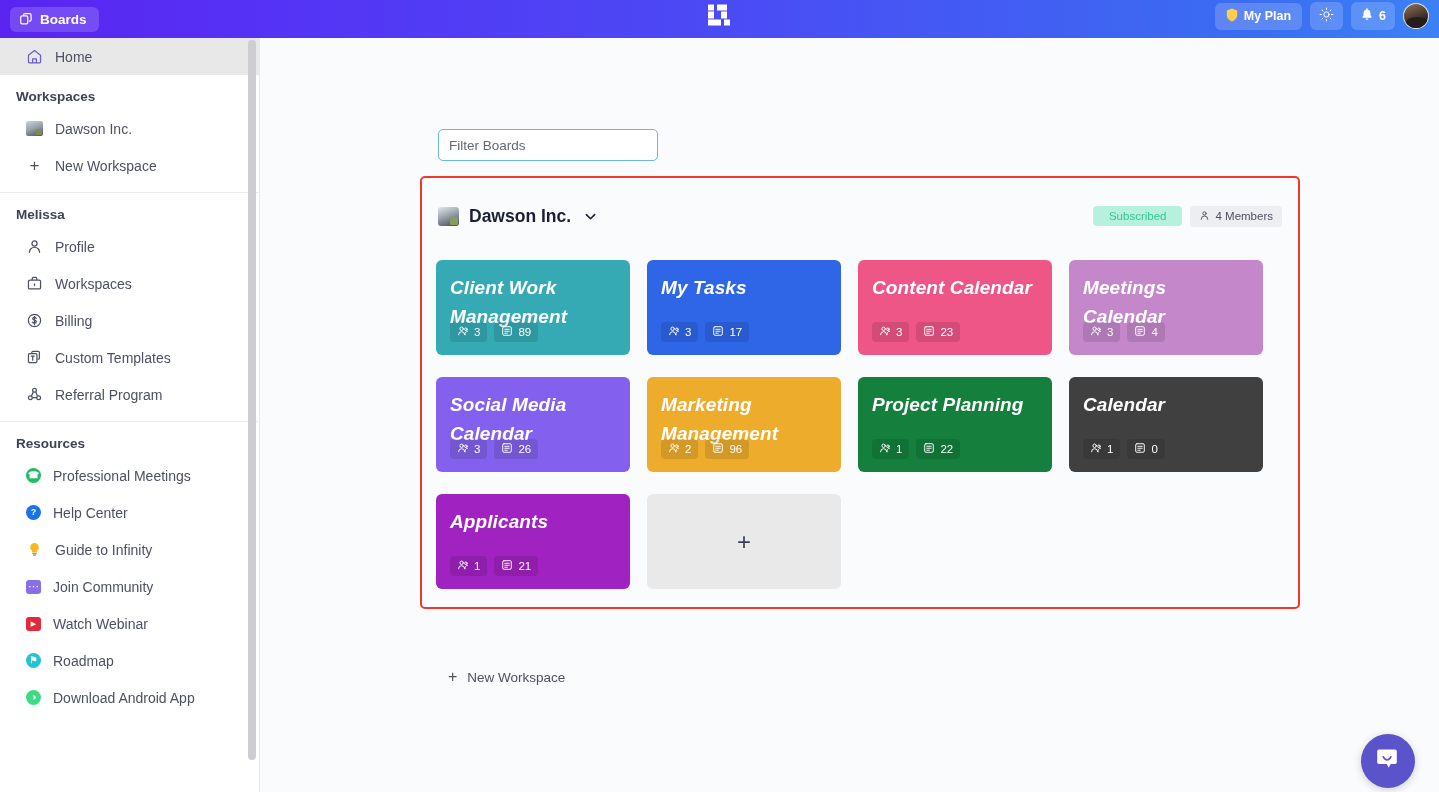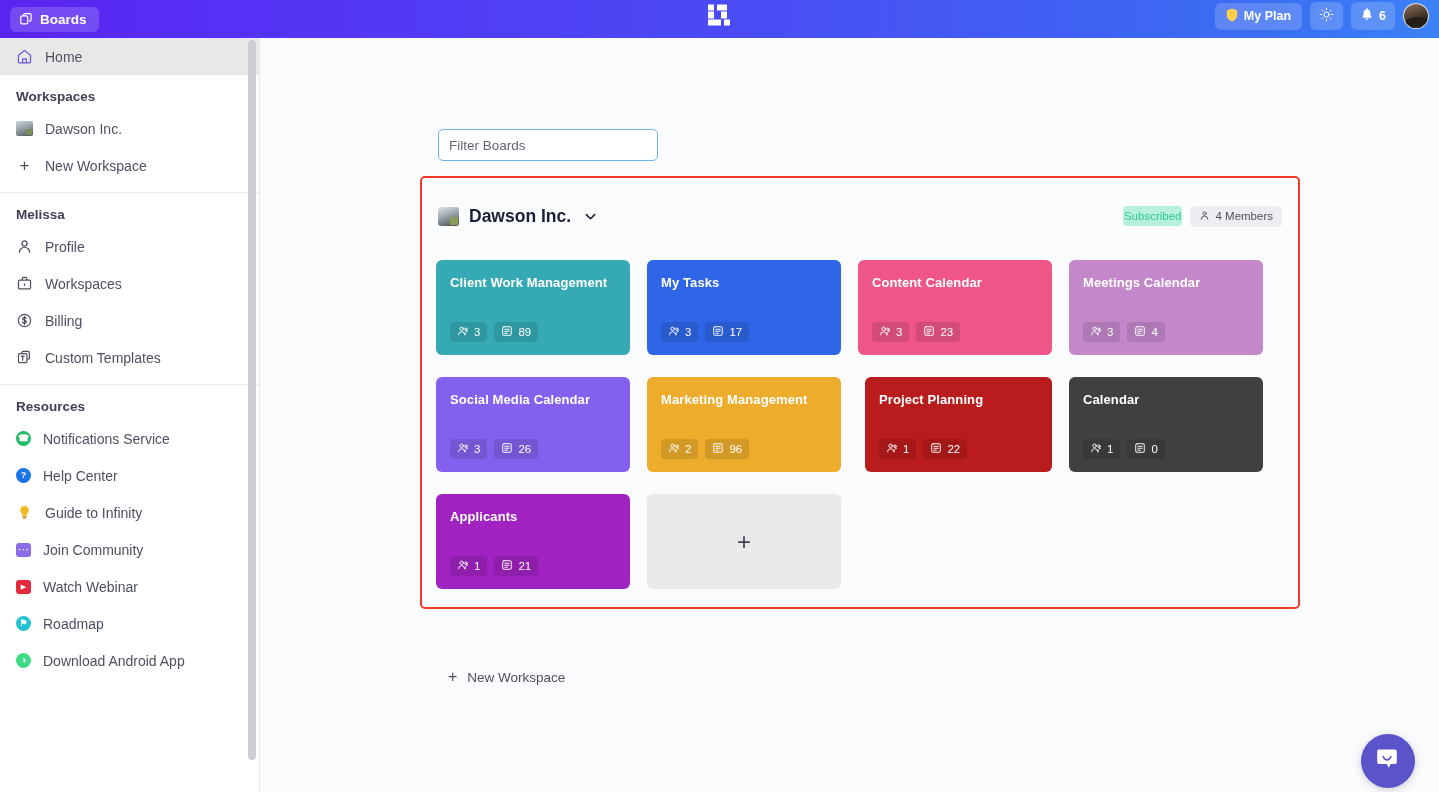--- a/index.html
+++ b/index.html
@@ -72,21 +72,21 @@
     overflow: hidden;
   }
   .sb-scroll { width: 260px; height: 754px; overflow: hidden; position: relative; }
   .sb-scrollbar {
     position: absolute; right: 4px; top: 2px;
     width: 8px; height: 720px; border-radius: 4px;
     background: #cdcdd2; cursor: pointer; z-index: 5;
   }
   .sb-item {
     display: flex; align-items: center; gap: 12px;
-    height: 37px; padding: 0 16px;
+    height: 37px; padding: 0 26px;
     color: #4d5061; font-size: 14px;
     cursor: pointer;
   }
   .sb-item.active { background: #e8e8e8; }
   .sb-item .label { white-space: nowrap; }
   .sb-heading {
     padding: 14px 16px 6px 16px;
     font-size: 13.5px; font-weight: bold; color: #3f4254;
   }
   .sb-divider { height: 1px; background: #ebecf0; margin: 8px 0 0 0; }
@@ -149,43 +149,43 @@
   }
   .ws-avatar::after {
     content:""; position:absolute; right:1px; bottom:1px;
     width:8px; height:8px; background:#8a9a5b; border-radius:1px;
   }
   .ws-title { font-size: 17.5px; font-weight: bold; color: #1b1f36; }
   .ws-caret { margin-left: 12px; cursor: pointer; display: flex; align-items: center; }
   .ws-badges { margin-left: auto; display: flex; align-items: center; gap: 8px; }
   .badge-sub {
     background: #b7f0dc; color: #30c896;
-    font-size: 11.5px; padding: 4px 1px; border-radius: 4px;
+    font-size: 11.5px; padding: 4px 16px; border-radius: 4px;
   }
   .badge-mem {
     background: #eceef1; color: #4d5061;
     font-size: 11.5px; padding: 4px 9px; border-radius: 4px;
     display: flex; align-items: center; gap: 5px;
   }
 
   .board-grid {
     position: absolute; left: 14px; top: 82px;
     width: 828px;
     display: grid;
     grid-template-columns: repeat(4, 194px);
     grid-auto-rows: 95px;
     gap: 22px 17px;
   }
   .board-card {
     border-radius: 6px; padding: 13px 14px 0 14px;
     position: relative; cursor: pointer; overflow: hidden;
   }
   .board-name {
-    color: #fff; font-size: 13px; font-weight: bold;
-    line-height: 1.55; letter-spacing: .1px;
+    color: #fff; font-size: 19px; font-weight: bold;
+    line-height: 1.55; letter-spacing: .1px; font-style: italic;
   }
   .board-stats {
     position: absolute; left: 14px; bottom: 13px;
     display: flex; gap: 7px;
   }
   .stat {
     display: flex; align-items: center; gap: 5px;
     background: rgba(0,0,0,0.11);
     color: #fff; font-size: 11.5px;
     padding: 3px 7px; border-radius: 4px;
@@ -337,28 +337,39 @@
       <span class="sb-ico">
         <svg width="17" height="17" viewBox="0 0 18 18" fill="none" stroke="#4d5061" stroke-width="1.3">
           <rect x="2.6" y="5" width="9" height="9.4" rx="1.3"></rect>
           <path d="M5.6 7.6h3M7.1 7.6v4.2" stroke-linecap="round"></path>
           <path d="M6.1 4.6V3.9a1.3 1.3 0 0 1 1.3-1.3h5.5a1.3 1.3 0 0 1 1.3 1.3v5.5a1.3 1.3 0 0 1-1.3 1.3h-.7"></path>
         </svg>
       </span>
       <span class="label">Custom Templates</span>
     </div>
 
+    <div class="sb-item">
+      <span class="sb-ico">
+        <svg width="17" height="17" viewBox="0 0 18 18" fill="none" stroke="#4d5061" stroke-width="1.3">
+          <circle cx="9" cy="4.4" r="2"></circle>
+            <circle cx="4.6" cy="12.4" r="2"></circle>
+            <circle cx="13.4" cy="12.4" r="2"></circle>
+          <path d="M7.7 6.3 5.8 10.6M10.3 6.3l1.9 4.3M6.6 12.4h4.8"></path>
+        </svg>
+      </span>
+      <span class="label">Referral Program</span>
+    </div>
 
     <div class="sb-divider"></div>
 
     <div class="sb-heading">Resources</div>
 
     <div class="sb-item">
       <span class="dot-ico" style="background:#22bb66;">☎</span>
-      <span class="label">Notifications Service</span>
+      <span class="label">Professional Meetings</span>
     </div>
 
     <div class="sb-item">
       <span class="dot-ico" style="background:#1a73e8;">?</span>
       <span class="label">Help Center</span>
     </div>
 
     <div class="sb-item">
       <span class="sb-ico">
         <svg width="17" height="17" viewBox="0 0 18 18">
@@ -549,21 +560,21 @@
           <span class="stat">
             <span><svg width="12" height="12" viewBox="0 0 14 14" fill="none" stroke="#fff" stroke-width="1.1" stroke-linecap="round">
                   <rect x="2" y="2" width="10" height="10" rx="1.5"></rect>
                   <path d="M4.4 5h5.2M4.4 7.3h5.2M4.4 9.6h3"></path>
                 </svg></span>
             <span>96</span>
           </span>
         </div>
       </div>
 
-      <div class="board-card" style="background:#b91c1c;margin-left:7px;">
+      <div class="board-card" style="background:#15803d;">
         <div class="board-name">Project Planning</div>
         <div class="board-stats">
           <span class="stat">
             <span><svg width="12" height="12" viewBox="0 0 14 14" fill="none" stroke="#fff" stroke-width="1.1" stroke-linecap="round">
                   <circle cx="5.4" cy="4.4" r="2"></circle>
                   <path d="M1.8 11.4a3.6 3.6 0 0 1 7.2 0"></path>
                   <circle cx="10.4" cy="5" r="1.5"></circle>
                   <path d="M9.4 11.4a3.2 3.2 0 0 1 2.9-4.2"></path>
                 </svg></span>
             <span>1</span>

